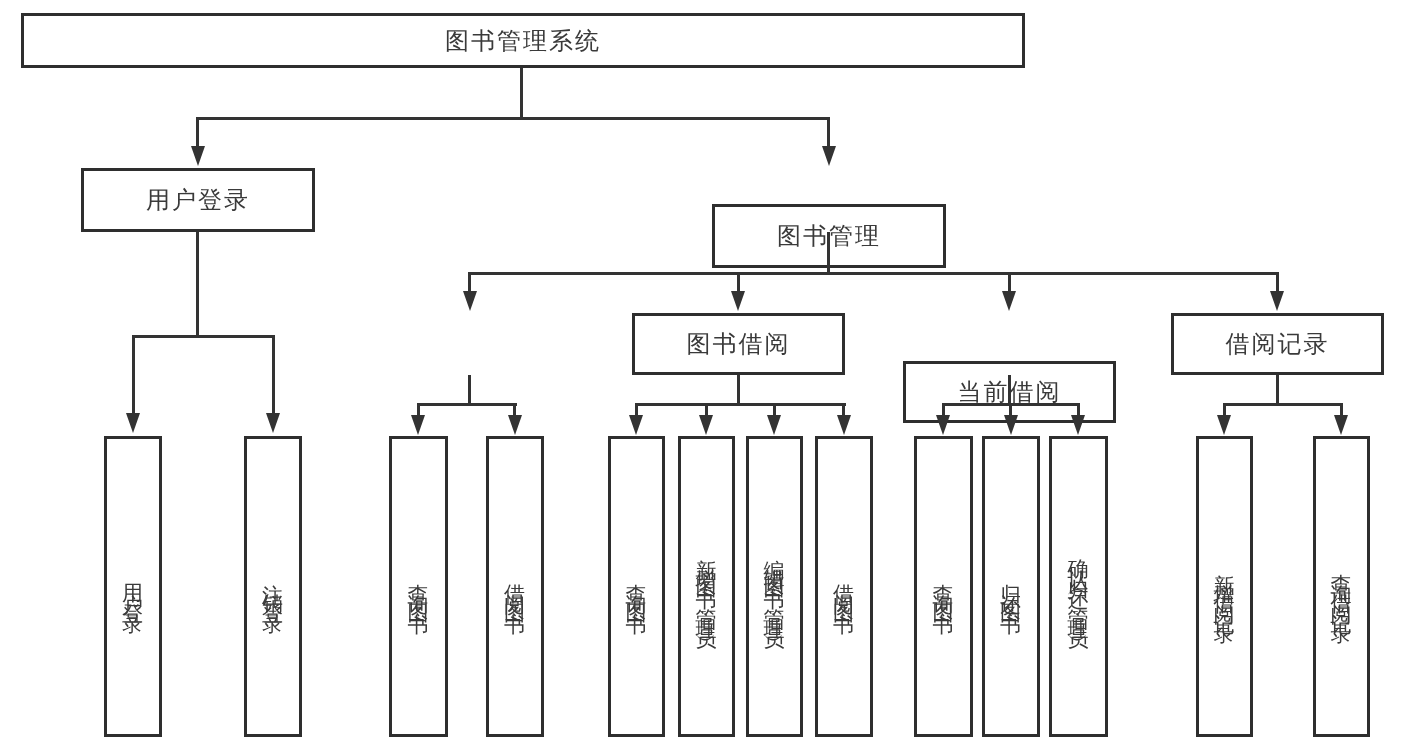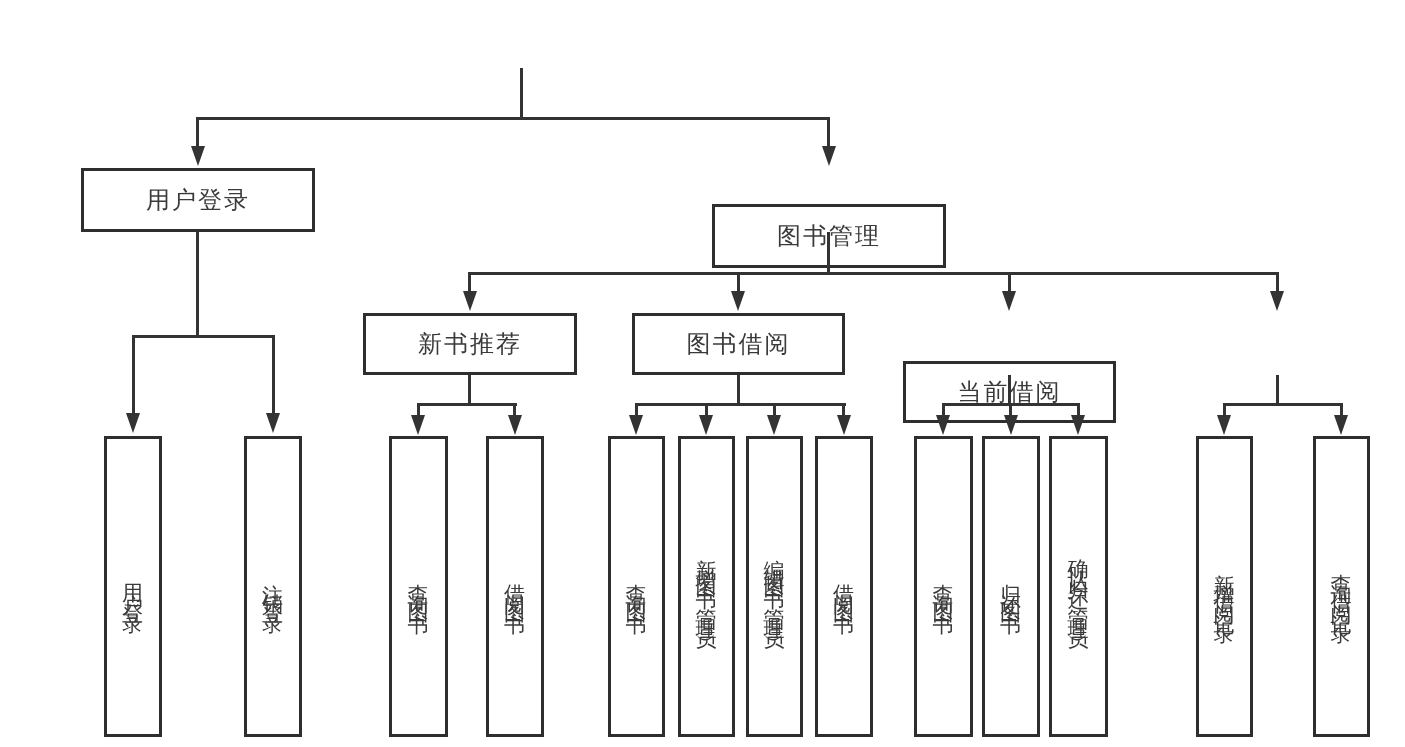--- a/index.html
+++ b/index.html
@@ -52,25 +52,26 @@
   #l-cb-return{left:982px;width:58px;}
   #l-cb-confirm{left:1049px;width:59px;}
   #l-br-add{left:1196px;width:57px;}
   #l-br-query{left:1313px;width:57px;}
 </style>
 </head>
 <body>
 
 <div id="canvas">
 
+  <div class="node" id="n-root">图书管理系统</div>
   <div class="node" id="n-user-login">用户登录</div>
   <div class="node" id="n-book-mgmt">图书管理</div>
-  <div class="node" id="n-new-book-rec">新书推荐</div>
   <div class="node" id="n-book-borrow">图书借阅</div>
   <div class="node" id="n-current-borrow">当前借阅</div>
+  <div class="node" id="n-borrow-records">借阅记录</div>
 
   <div class="vnode leaf" id="l-user-login">
       <span class="vtxt">用户登录</span>
     </div>
   <div class="vnode leaf" id="l-logout">
       <span class="vtxt">注销登录</span>
     </div>
   <div class="vnode leaf" id="l-rec-query">
       <span class="vtxt">查询图书</span>
     </div>

